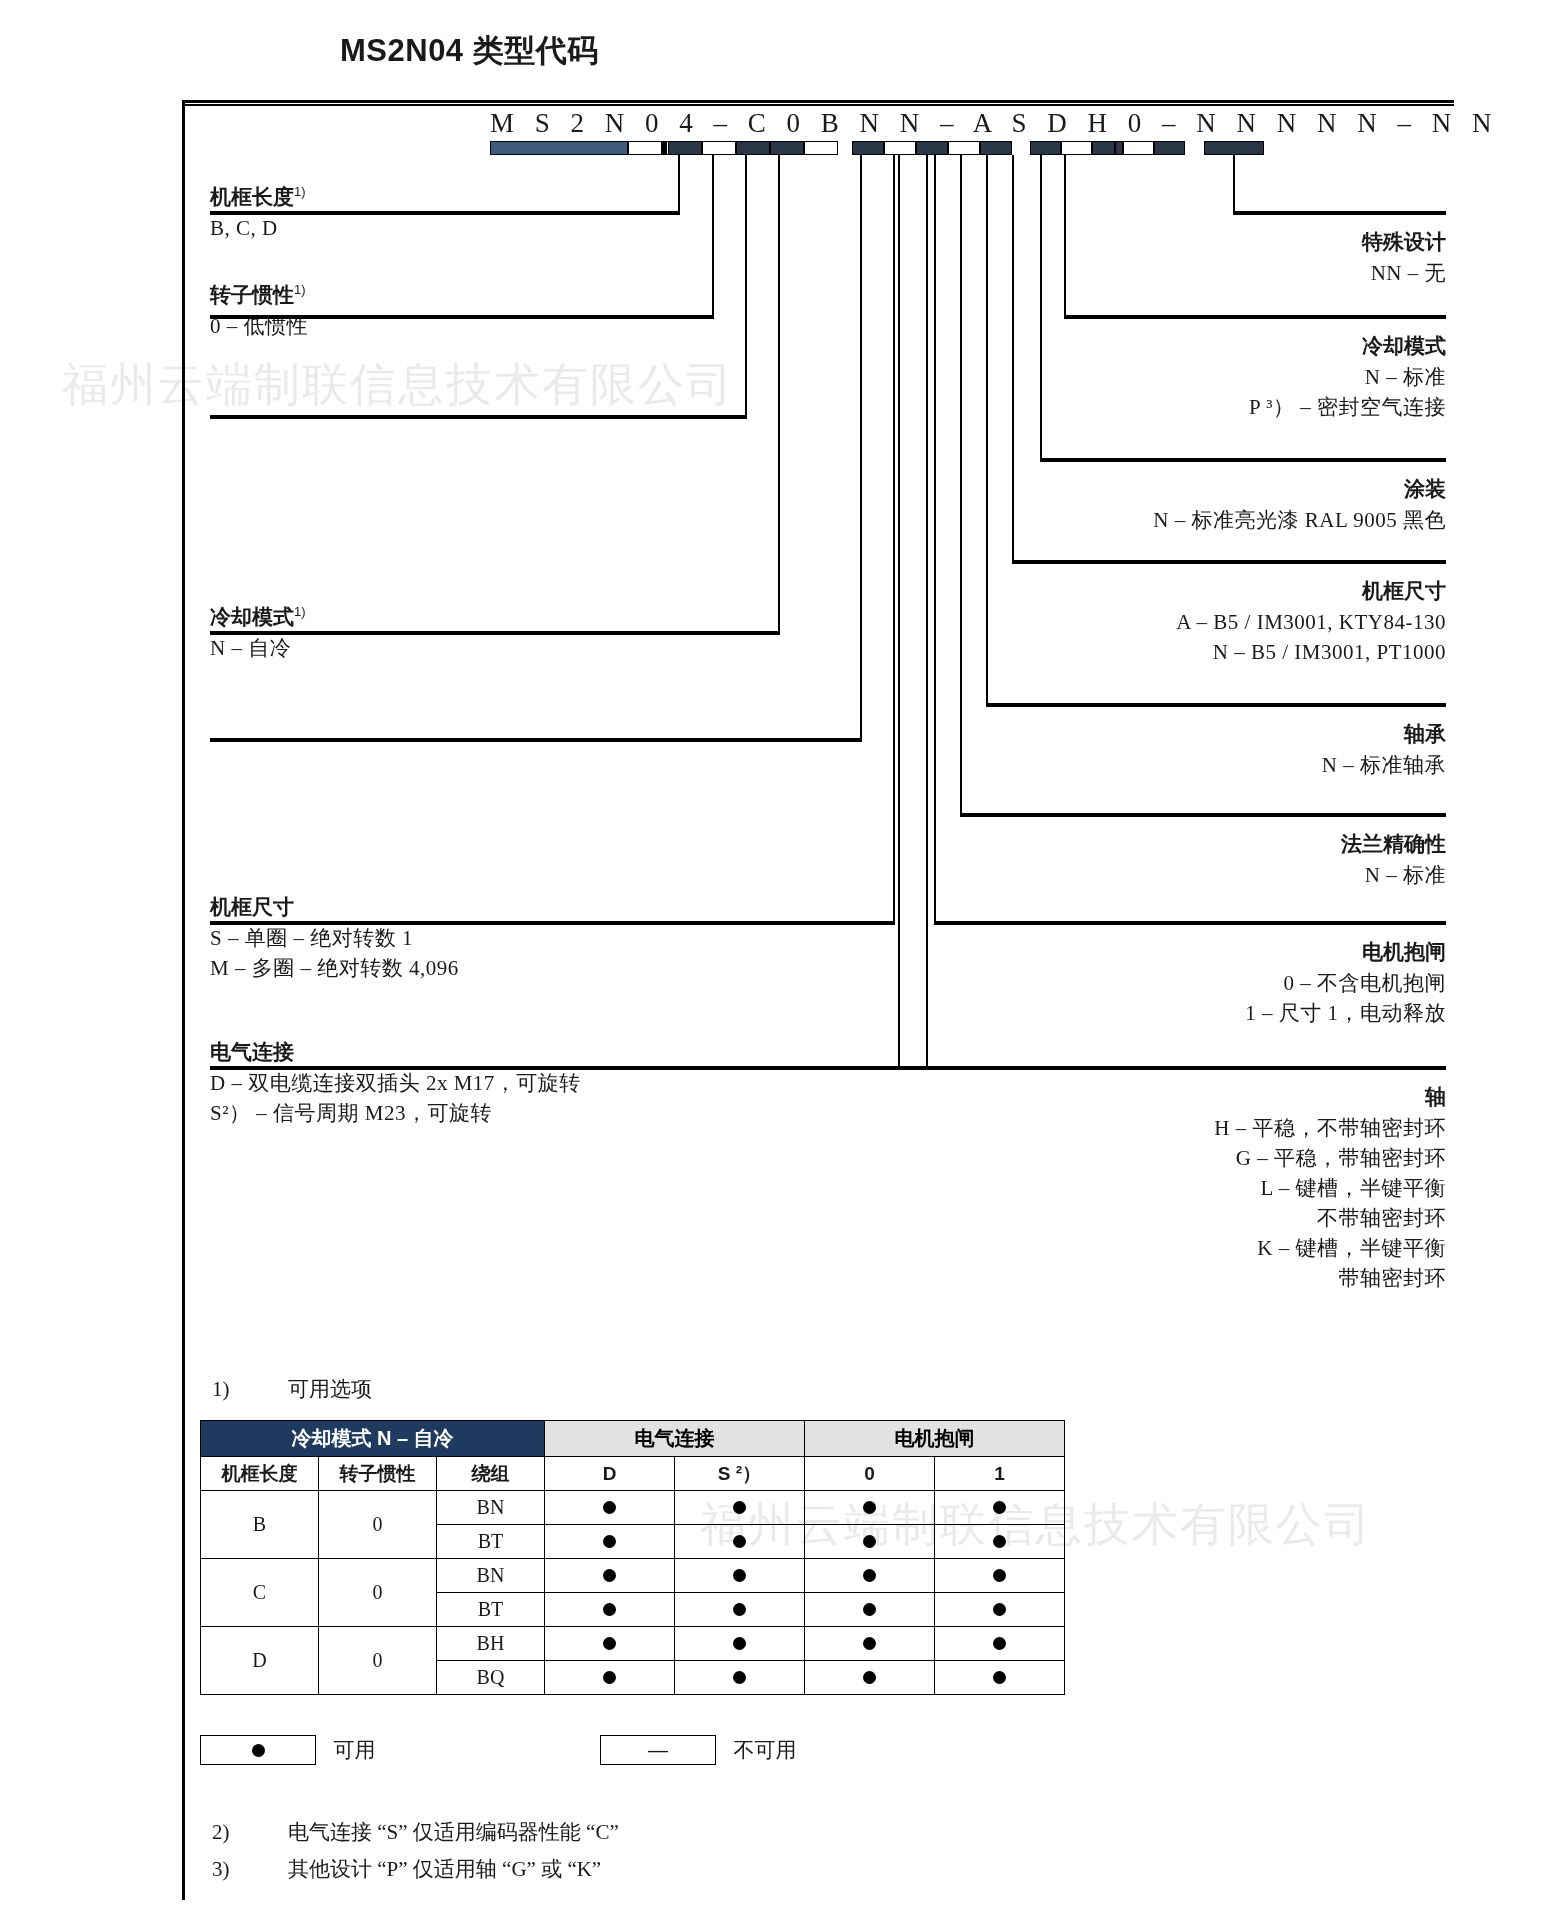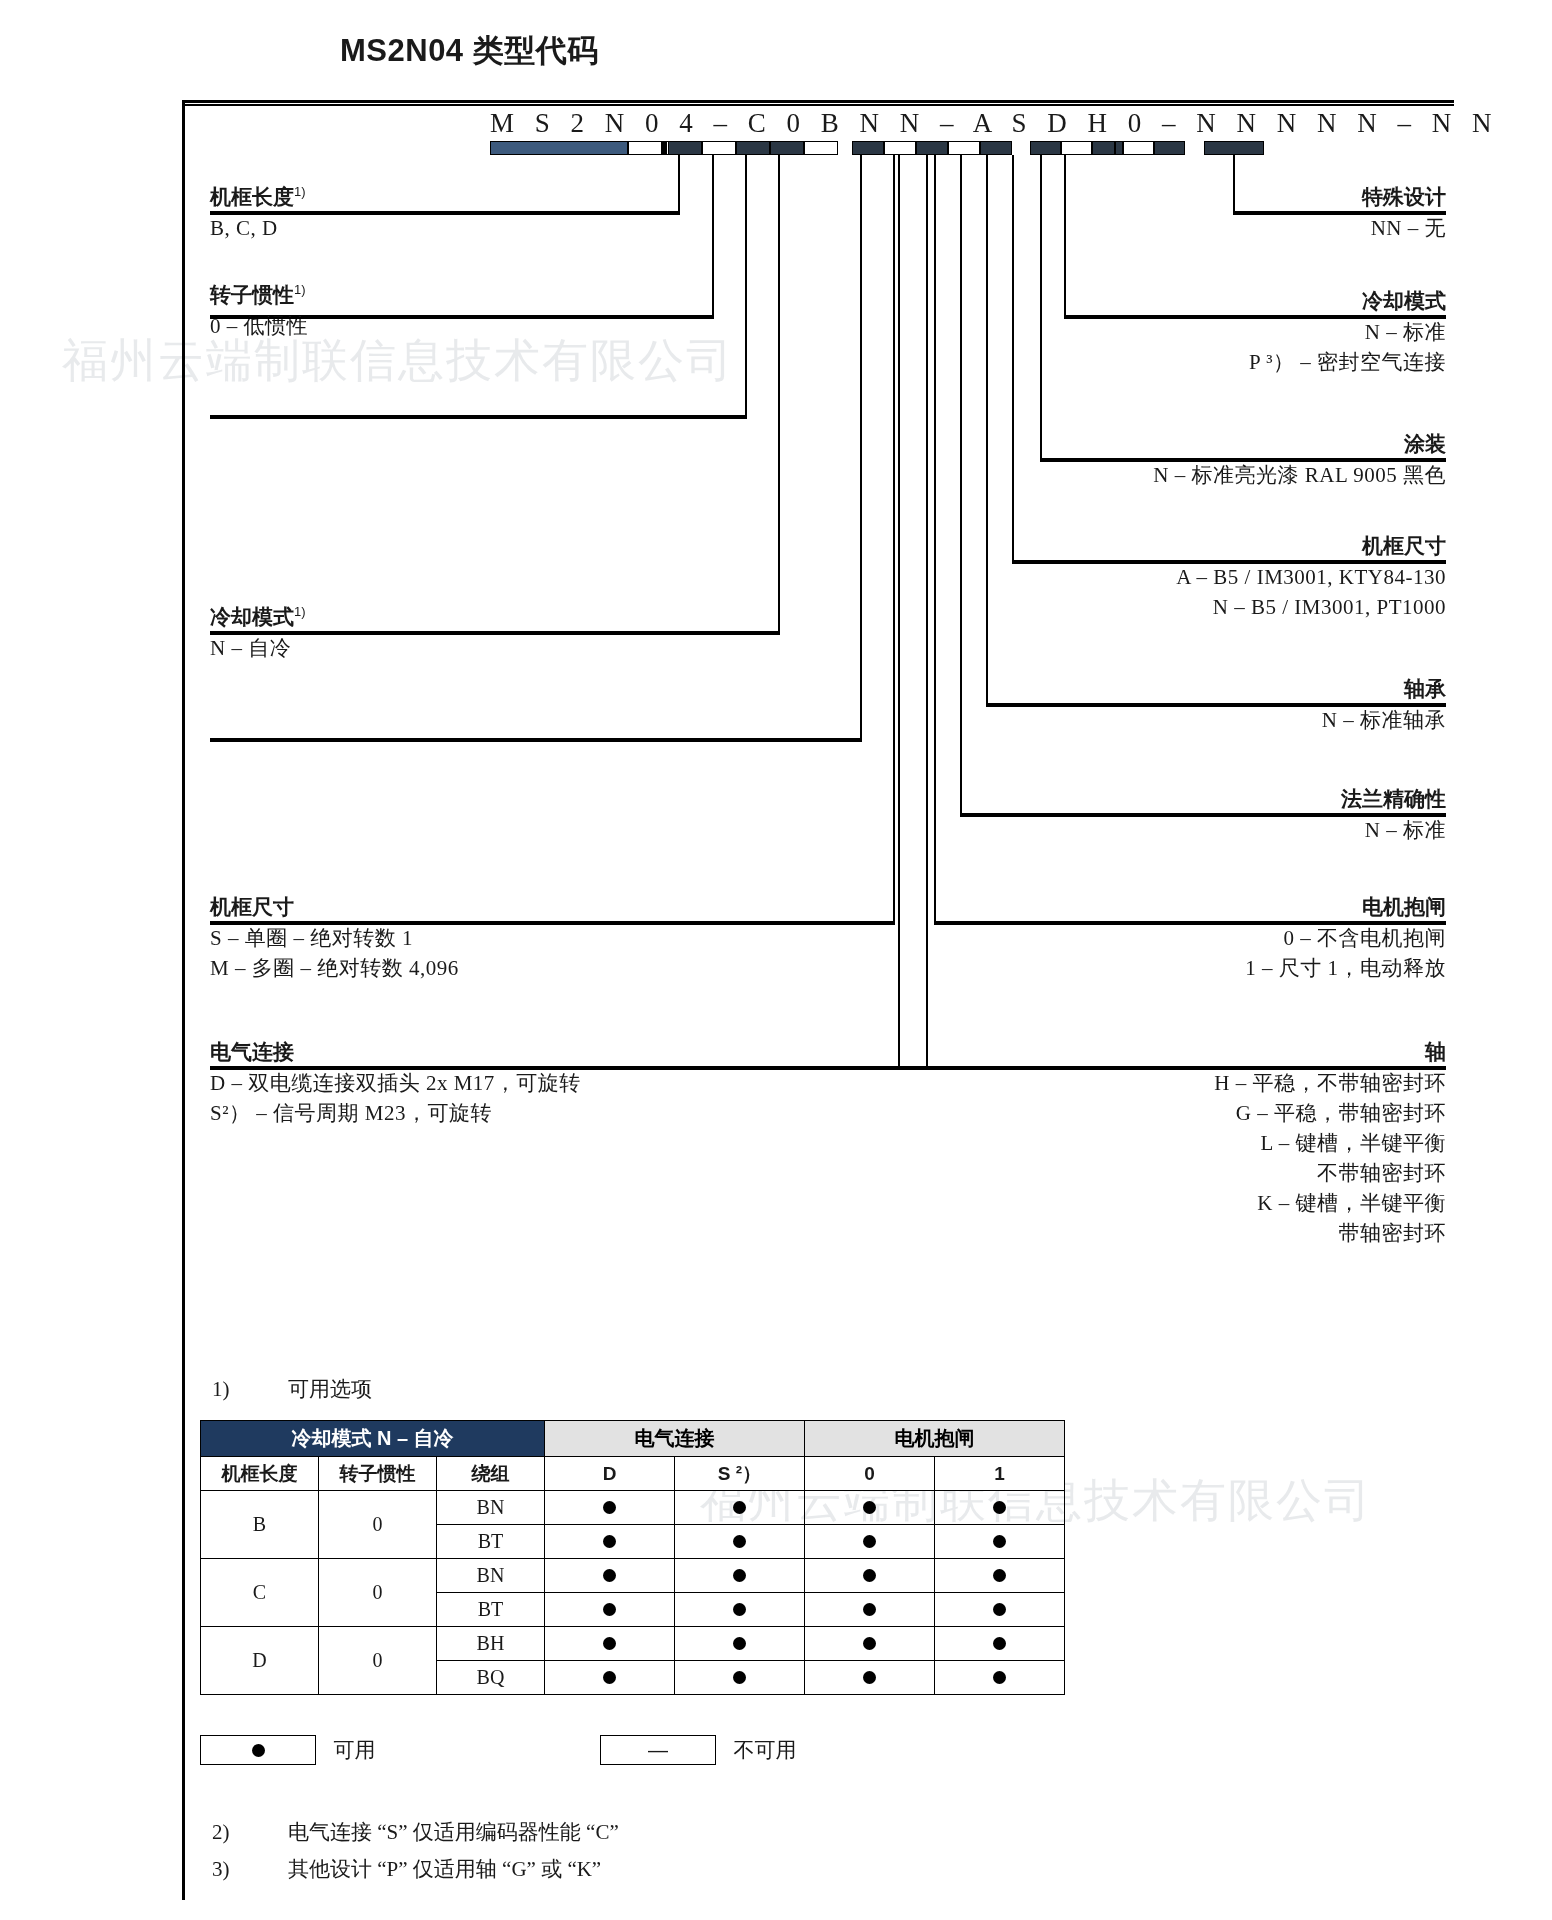--- a/index.html
+++ b/index.html
@@ -19,20 +19,21 @@
   .watermark {
     position: absolute;
     font-family: "Liberation Sans", sans-serif;
     color: rgba(120,130,140,0.17);
     font-size: 46px;
     letter-spacing: 2px;
     white-space: nowrap;
     pointer-events: none;
     user-select: none;
     font-weight: 500;
+    margin-top: 24px;
   }
   .wm1 { left: 62px; top: 330px; }
   .wm2 { left: 700px; top: 1470px; }
 
   
   .title {
     position: absolute;
     left: 340px; top: 30px;
     font-family: "Liberation Sans", sans-serif;
     font-weight: bold;
@@ -91,21 +92,21 @@
     padding-bottom: 2px;
   }
   .sec .hd sup { font-size: 13px; font-weight: normal; }
   .sec .row {
     font-family: "Liberation Serif", serif;
     font-size: 21px;
     line-height: 30px;
     letter-spacing: 0.5px;
   }
   .sec.right { text-align: right; }
-  .sec.right .hd { text-align: right; }
+  .sec.right .hd { text-align: right; margin-top: 45px; }
 
   .underline-full { position: absolute; height: 2px; background: #000; }
 
   
   .fn {
     position: absolute;
     font-family: "Liberation Serif", serif;
     font-size: 21px;
     white-space: nowrap;
   }

